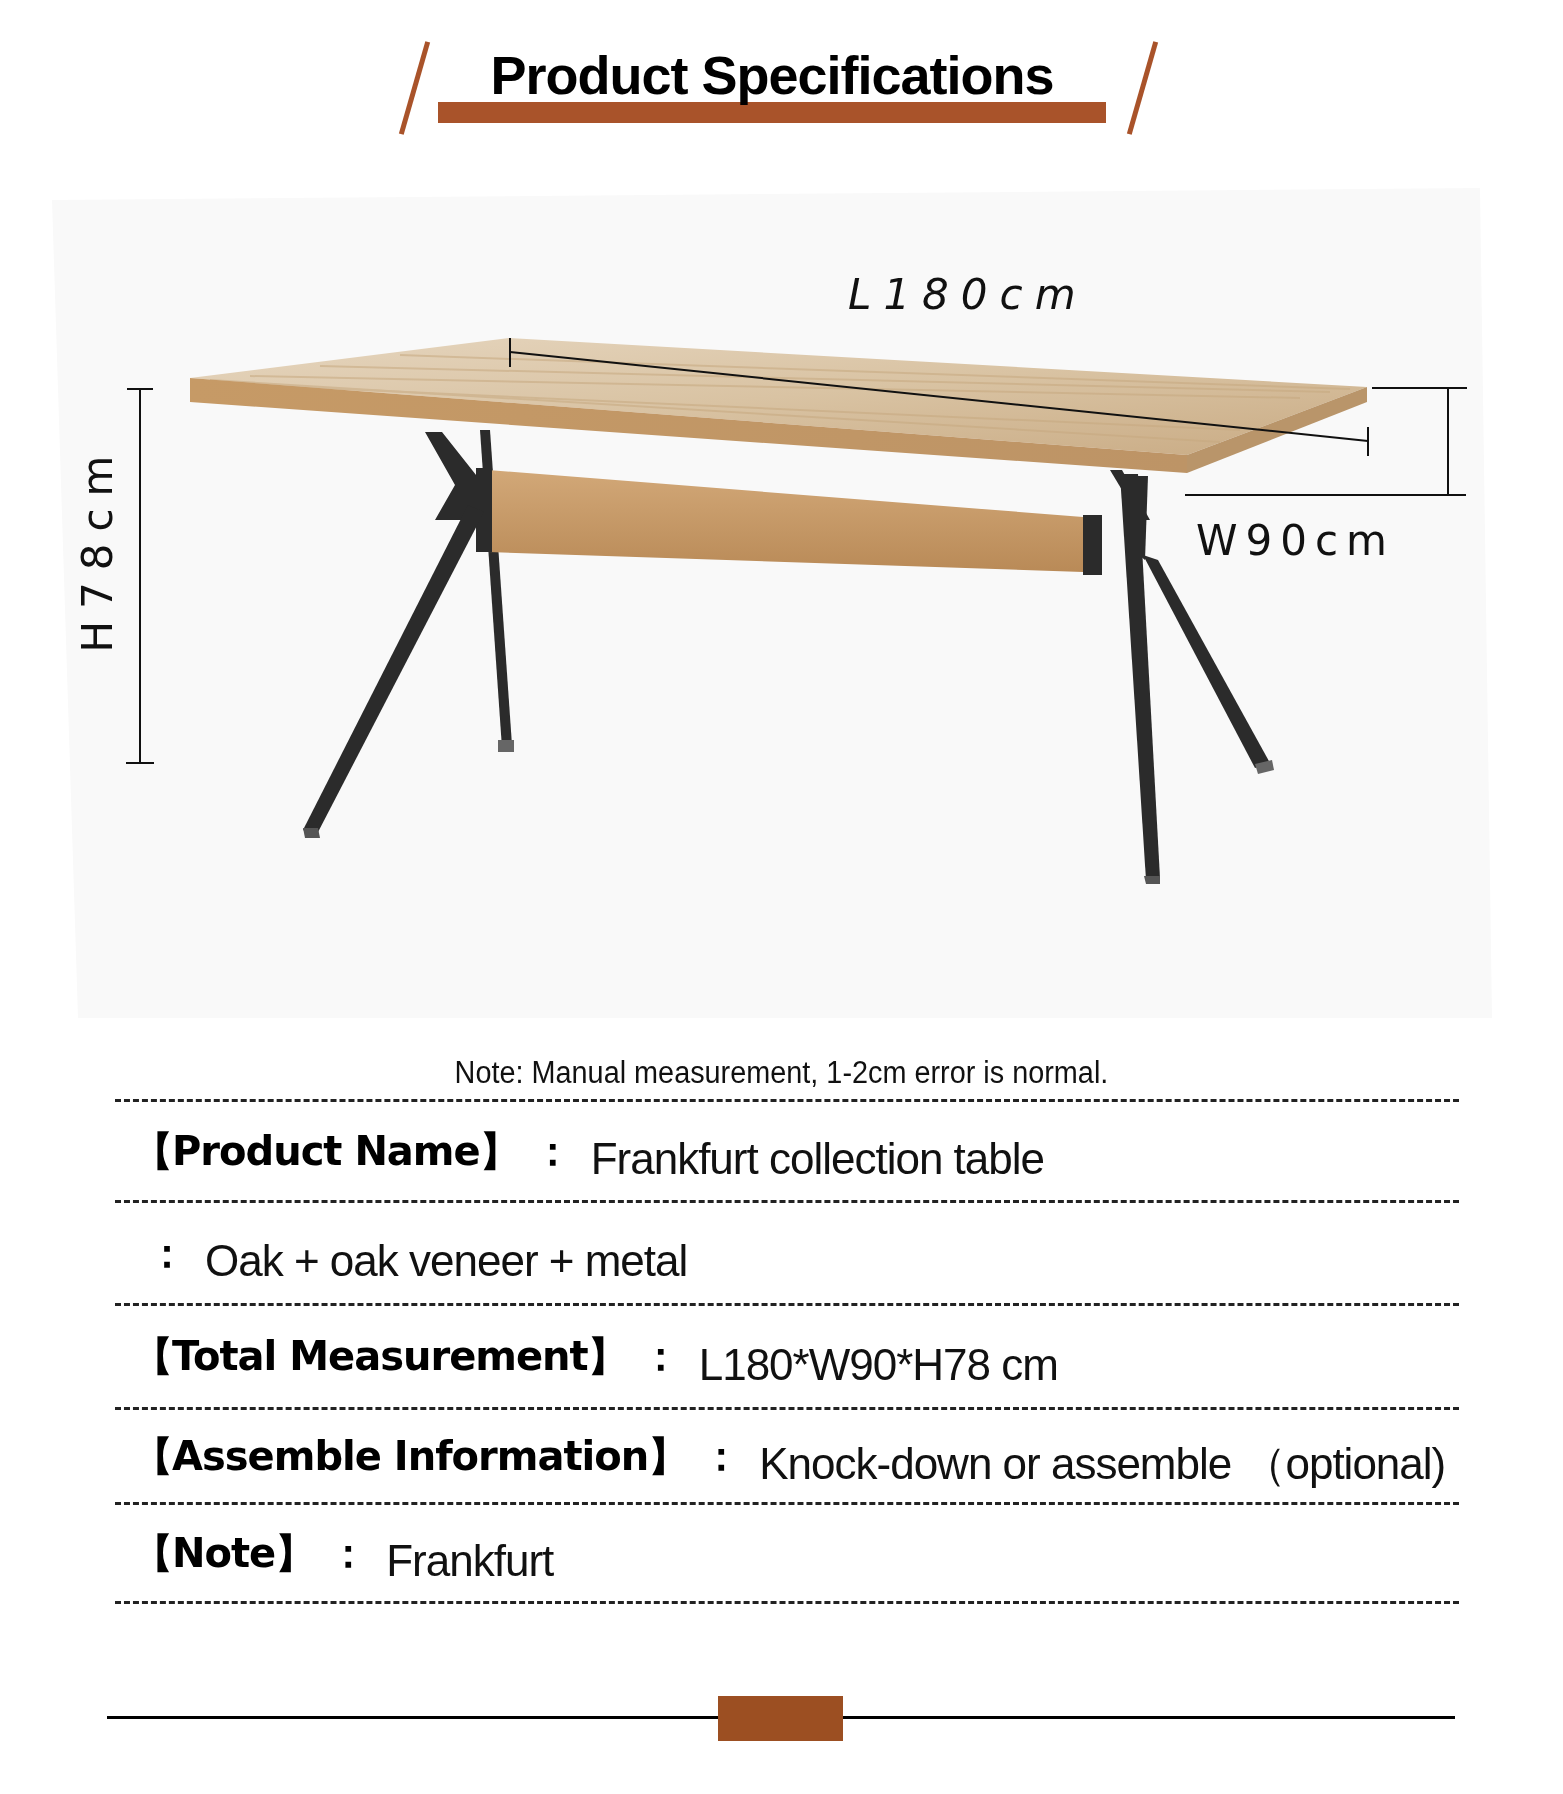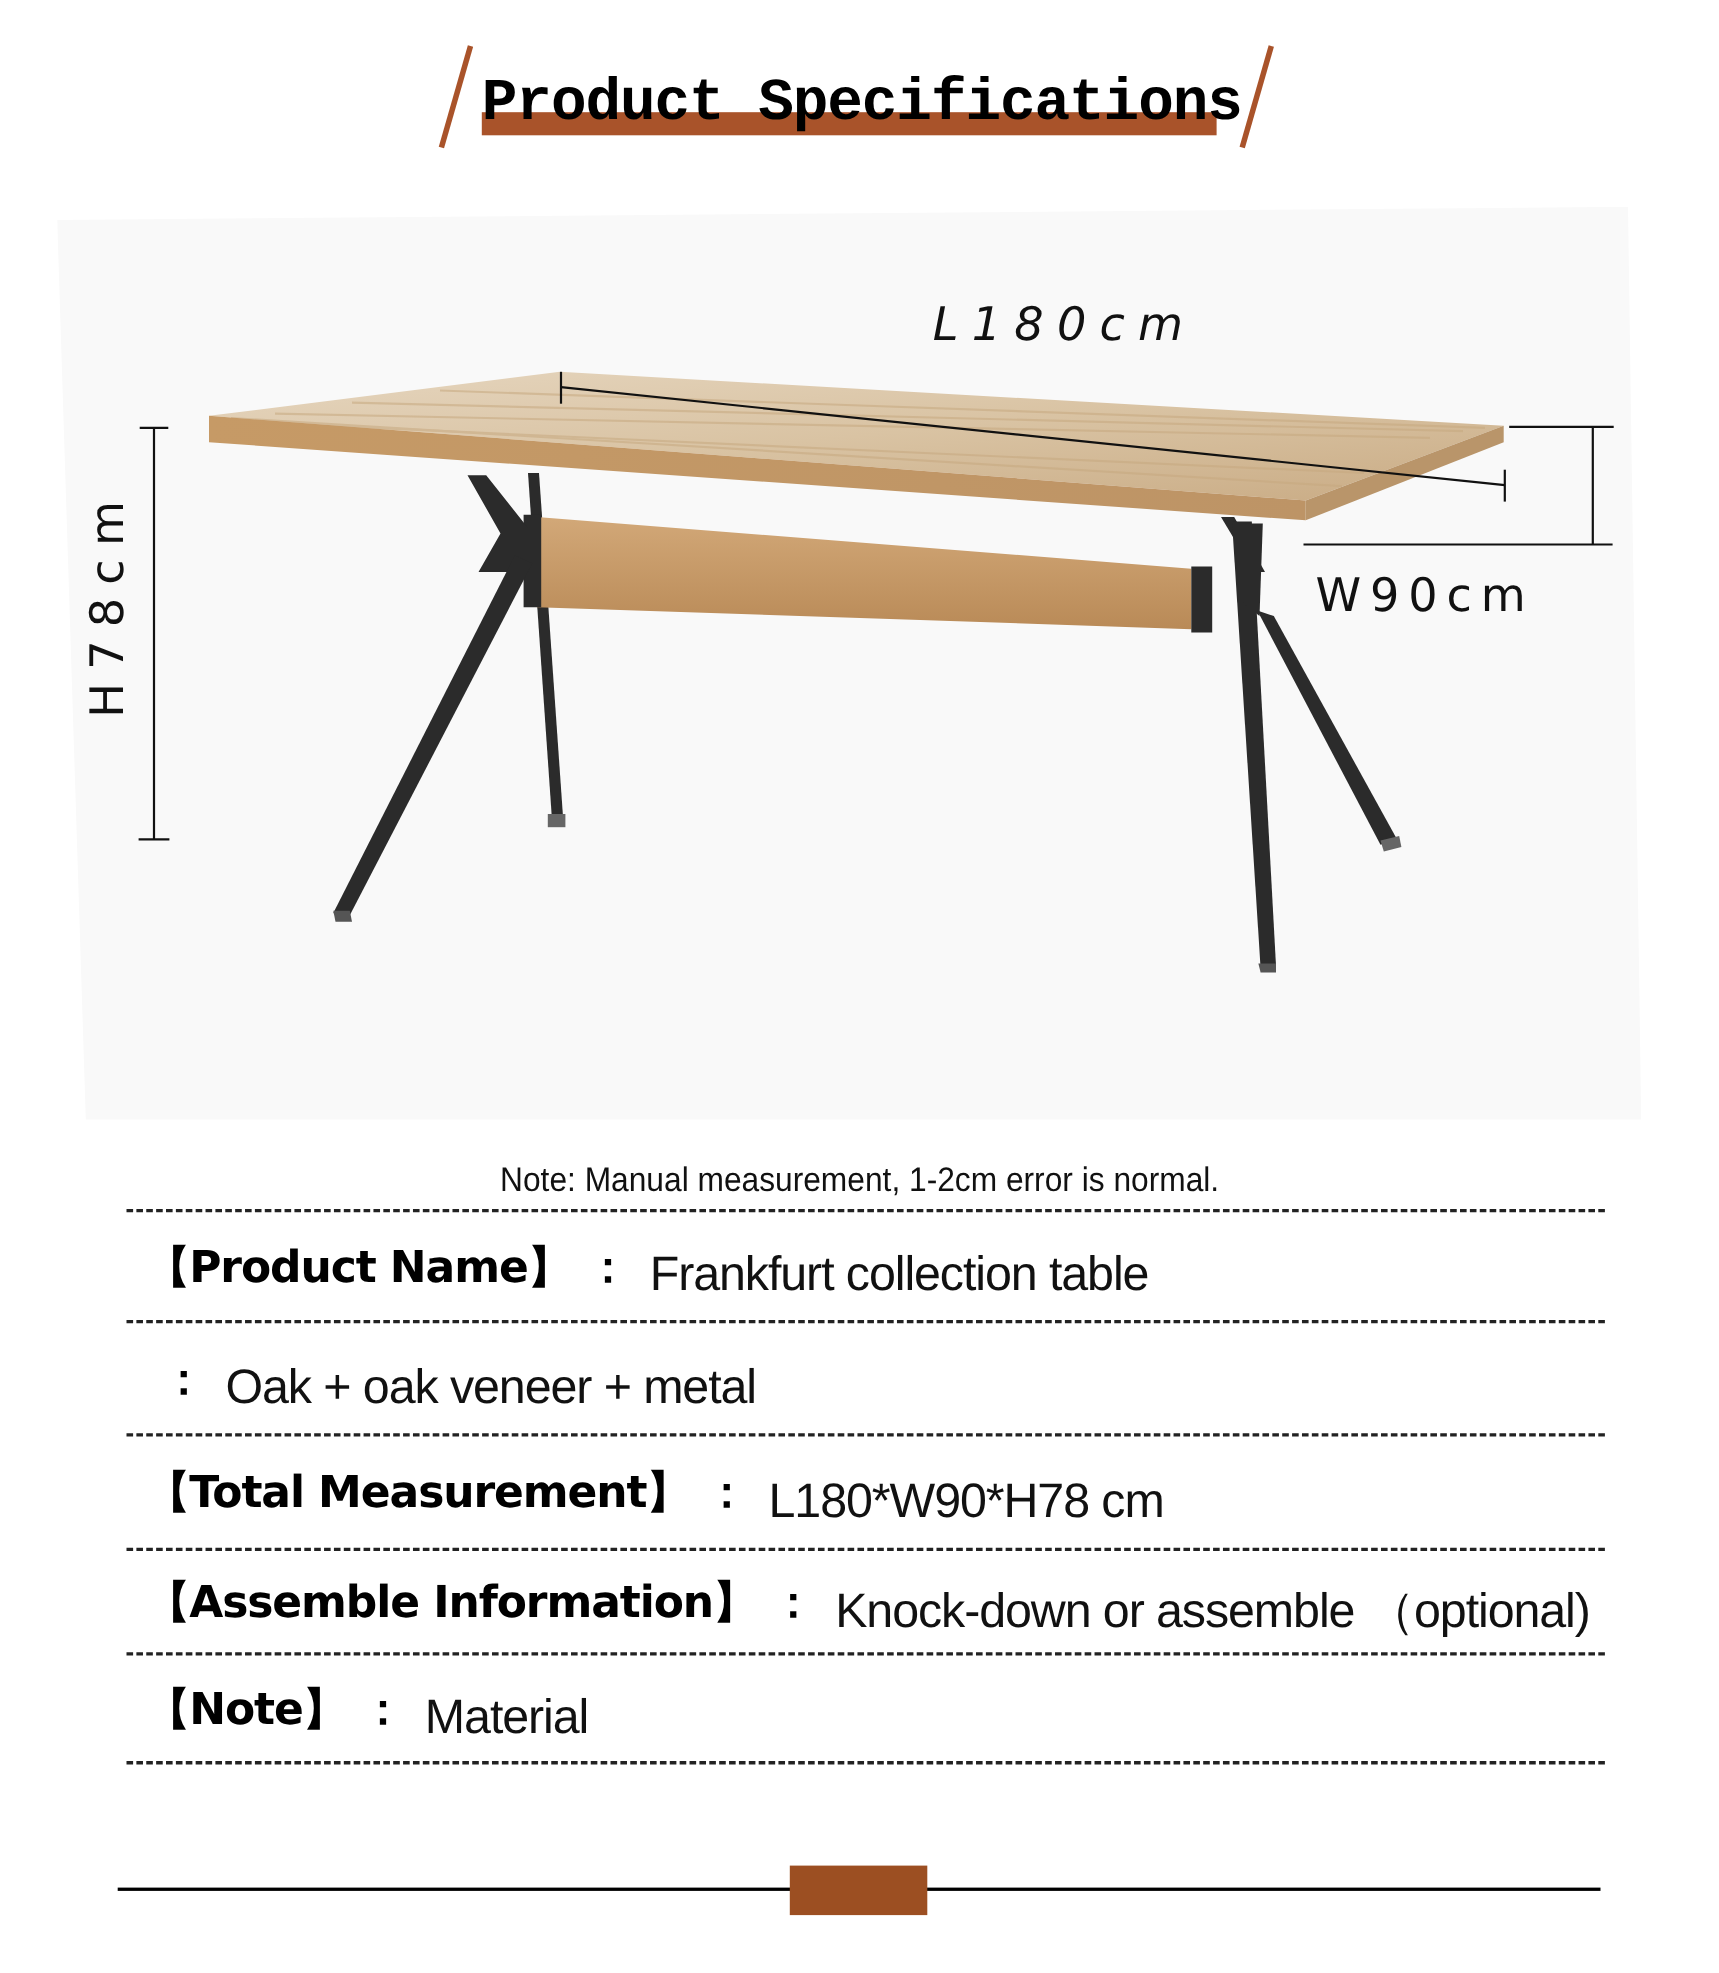--- a/index.html
+++ b/index.html
@@ -1,21 +1,21 @@
 <!DOCTYPE html>
 <html><head>
   <meta charset="utf-8">
   <style>
     html, body { margin: 0; padding: 0; background: #ffffff; }
     body { width: 1563px; height: 1794px; position: relative; overflow: hidden;
            font-family: "Liberation Sans", sans-serif; color: #000; }
     .abs { position: absolute; }
     .title-bar { left: 438px; top: 102px; width: 668px; height: 21px; background: #a9532a; }
-    .title-text { left: 438px; top: 60px; width: 668px; text-align: center;
-                  font-family: Liberation Mono, monospace; font-weight: bold; font-size: 54px;
+    .title-text { left: 438px; top: 40px; width: 668px; text-align: center;
+                  font-family: Liberation Sans, sans-serif; font-weight: bold; font-size: 54px;
                   letter-spacing: -1px; line-height: 70px; white-space: nowrap; }
     .slash { width: 5px; height: 96px; background: #a9532a; top: 40px; transform-origin: center; }
     .slash.left { left: 412px; transform: rotate(16deg); }
     .slash.right { left: 1140px; transform: rotate(16deg); }
 
     
     .photo { left: 52px; top: 188px; width: 1440px; height: 830px; }
     .photo svg { width: 100%; height: 100%; display: block; }
 
     .dim-label { font-family: "DejaVu Sans", sans-serif; font-size: 42px; letter-spacing: 12px; white-space: nowrap; color:#111; }
@@ -149,19 +149,19 @@
     <div class="spec-line">
       <span class="spec-key">【Assemble Information】</span>
       <span class="spec-sep">：</span>
       <span class="spec-val">Knock-down or assemble （optional)</span>
     </div>
   </div>
   <div class="spec-row last" style="height:96px">
     <div class="spec-line">
       <span class="spec-key">【Note】</span>
       <span class="spec-sep">：</span>
-      <span class="spec-val">Material</span>
+      <span class="spec-val">Frankfurt</span>
     </div>
   </div>
 </div>
 
 <div class="abs footer-line"></div>
 <div class="abs footer-square"></div>
 
 </body></html>

